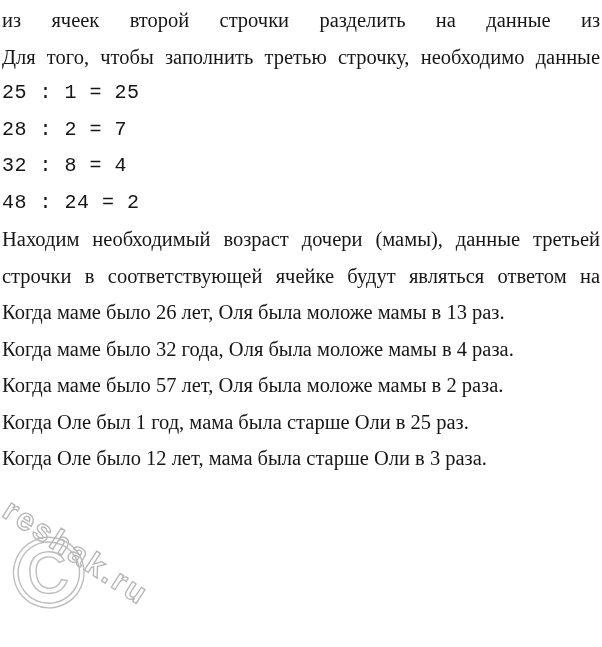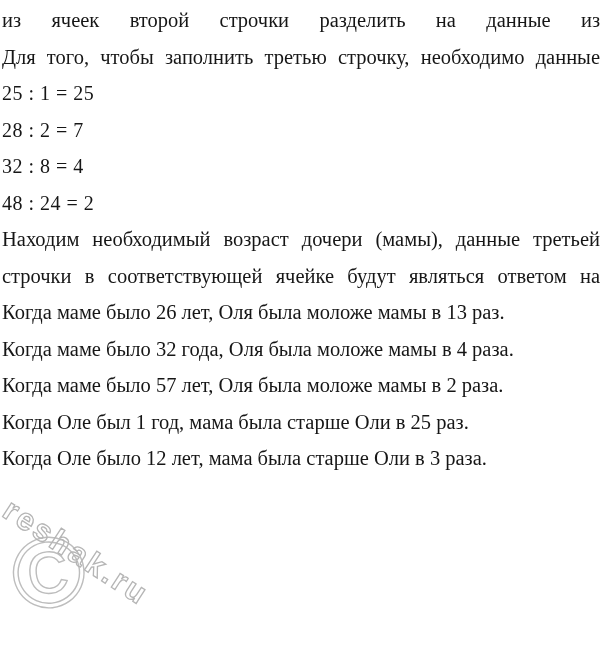--- a/index.html
+++ b/index.html
@@ -29,21 +29,21 @@
     overflow: visible;
   }
   
   .just {
     text-align: justify;
     text-align-last: justify;
     white-space: normal;
     word-spacing: 1px;
   }
   .eq {
-    font-family: Liberation Serif, serif;
+    font-family: Liberation Mono, monospace;
     font-size: 20px;
     letter-spacing: 0.5px;
   }
   
   .watermark {
     position: absolute;
     z-index: 1;
     left: 0; top: 0; width: 100%; height: 100%;
     pointer-events: none;
   }

